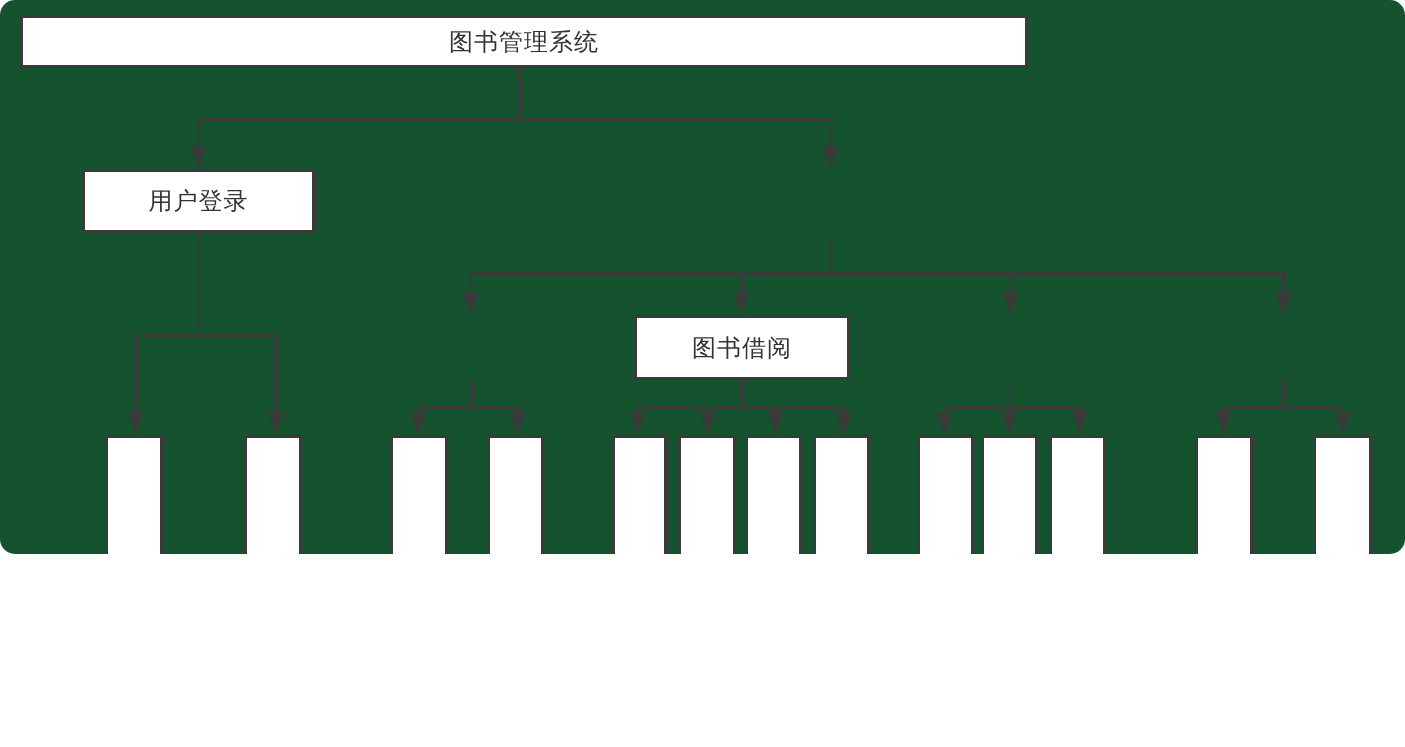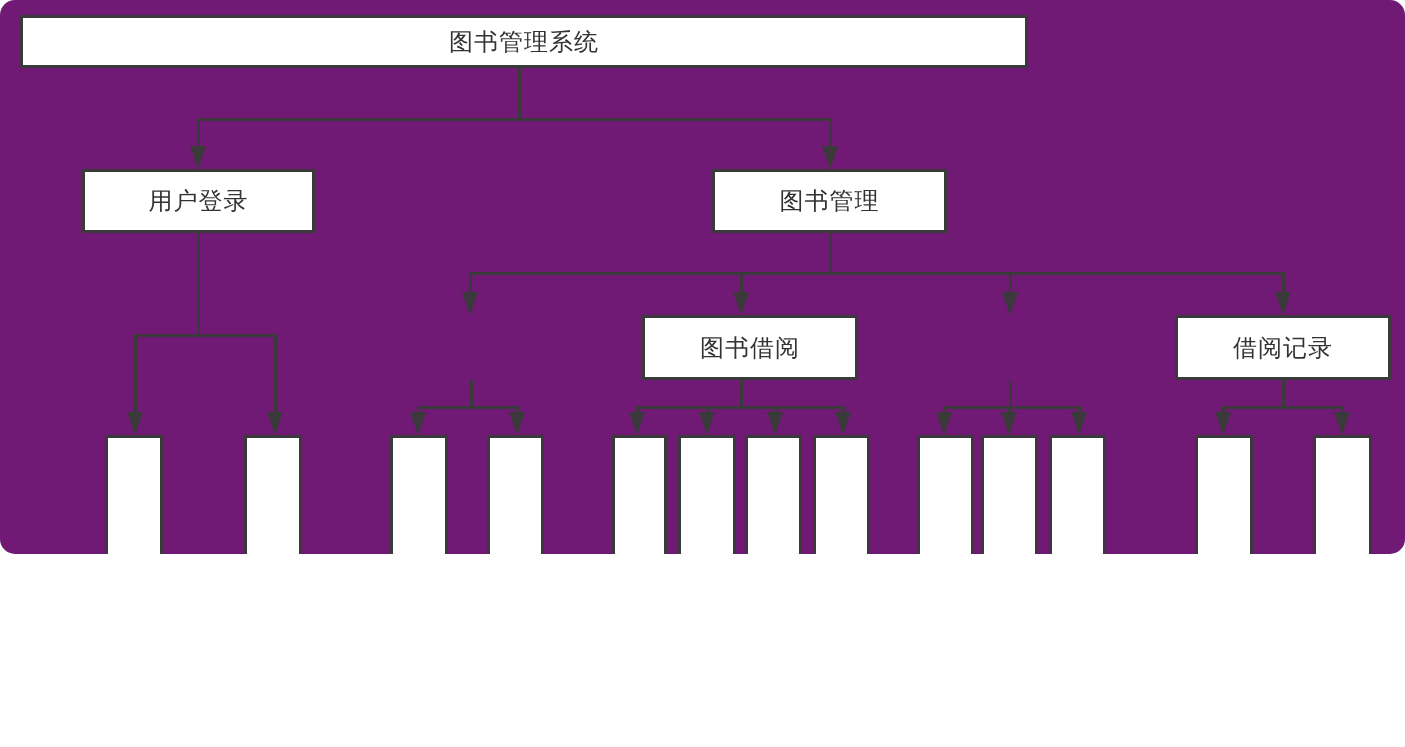--- a/index.html
+++ b/index.html
@@ -1,20 +1,20 @@
 <!DOCTYPE html>
 <html><head>
 <meta charset="utf-8">
 <style>
   html, body { margin: 0; padding: 0; background: #ffffff; }
   #stage {
     position: relative;
     width: 1405px;
     height: 554px;
-    background: #701a75;
+    background: #14532d;
     font-family: "Liberation Sans", "DejaVu Sans", sans-serif;
     overflow: hidden;
     border-radius: 15px;
   }
   .box {
     position: absolute;
     box-sizing: border-box;
     border: 3px solid #3a3a3a;
     background: #ffffff;
     display: flex;
@@ -70,29 +70,23 @@
 
 <div id="stage">
 
   <div class="box" style="left:20px; top:15px; width:1008px; height:53px;">
     <span>图书管理系统</span>
   </div>
 
   <div class="box" style="left:82px; top:169px; width:233px; height:64px;">
     <span>用户登录</span>
   </div>
-  <div class="box" style="left:712px; top:169px; width:235px; height:64px;">
-    <span>图书管理</span>
-  </div>
 
-  <div class="box" style="left:634px; top:315px; width:216px; height:65px;margin-left:8px;">
+  <div class="box" style="left:634px; top:315px; width:216px; height:65px;">
     <span>图书借阅</span>
-  </div>
-  <div class="box" style="left:1175px; top:315px; width:216px; height:65px;">
-    <span>借阅记录</span>
   </div>
 
   <div class="vbox" style="left:105px; width:58px;">
     <span>用户登录</span>
   </div>
   <div class="vbox" style="left:244px; width:58px;">
     <span>注销登录</span>
   </div>
 
   <div class="vbox" style="left:390px; width:58px;">

